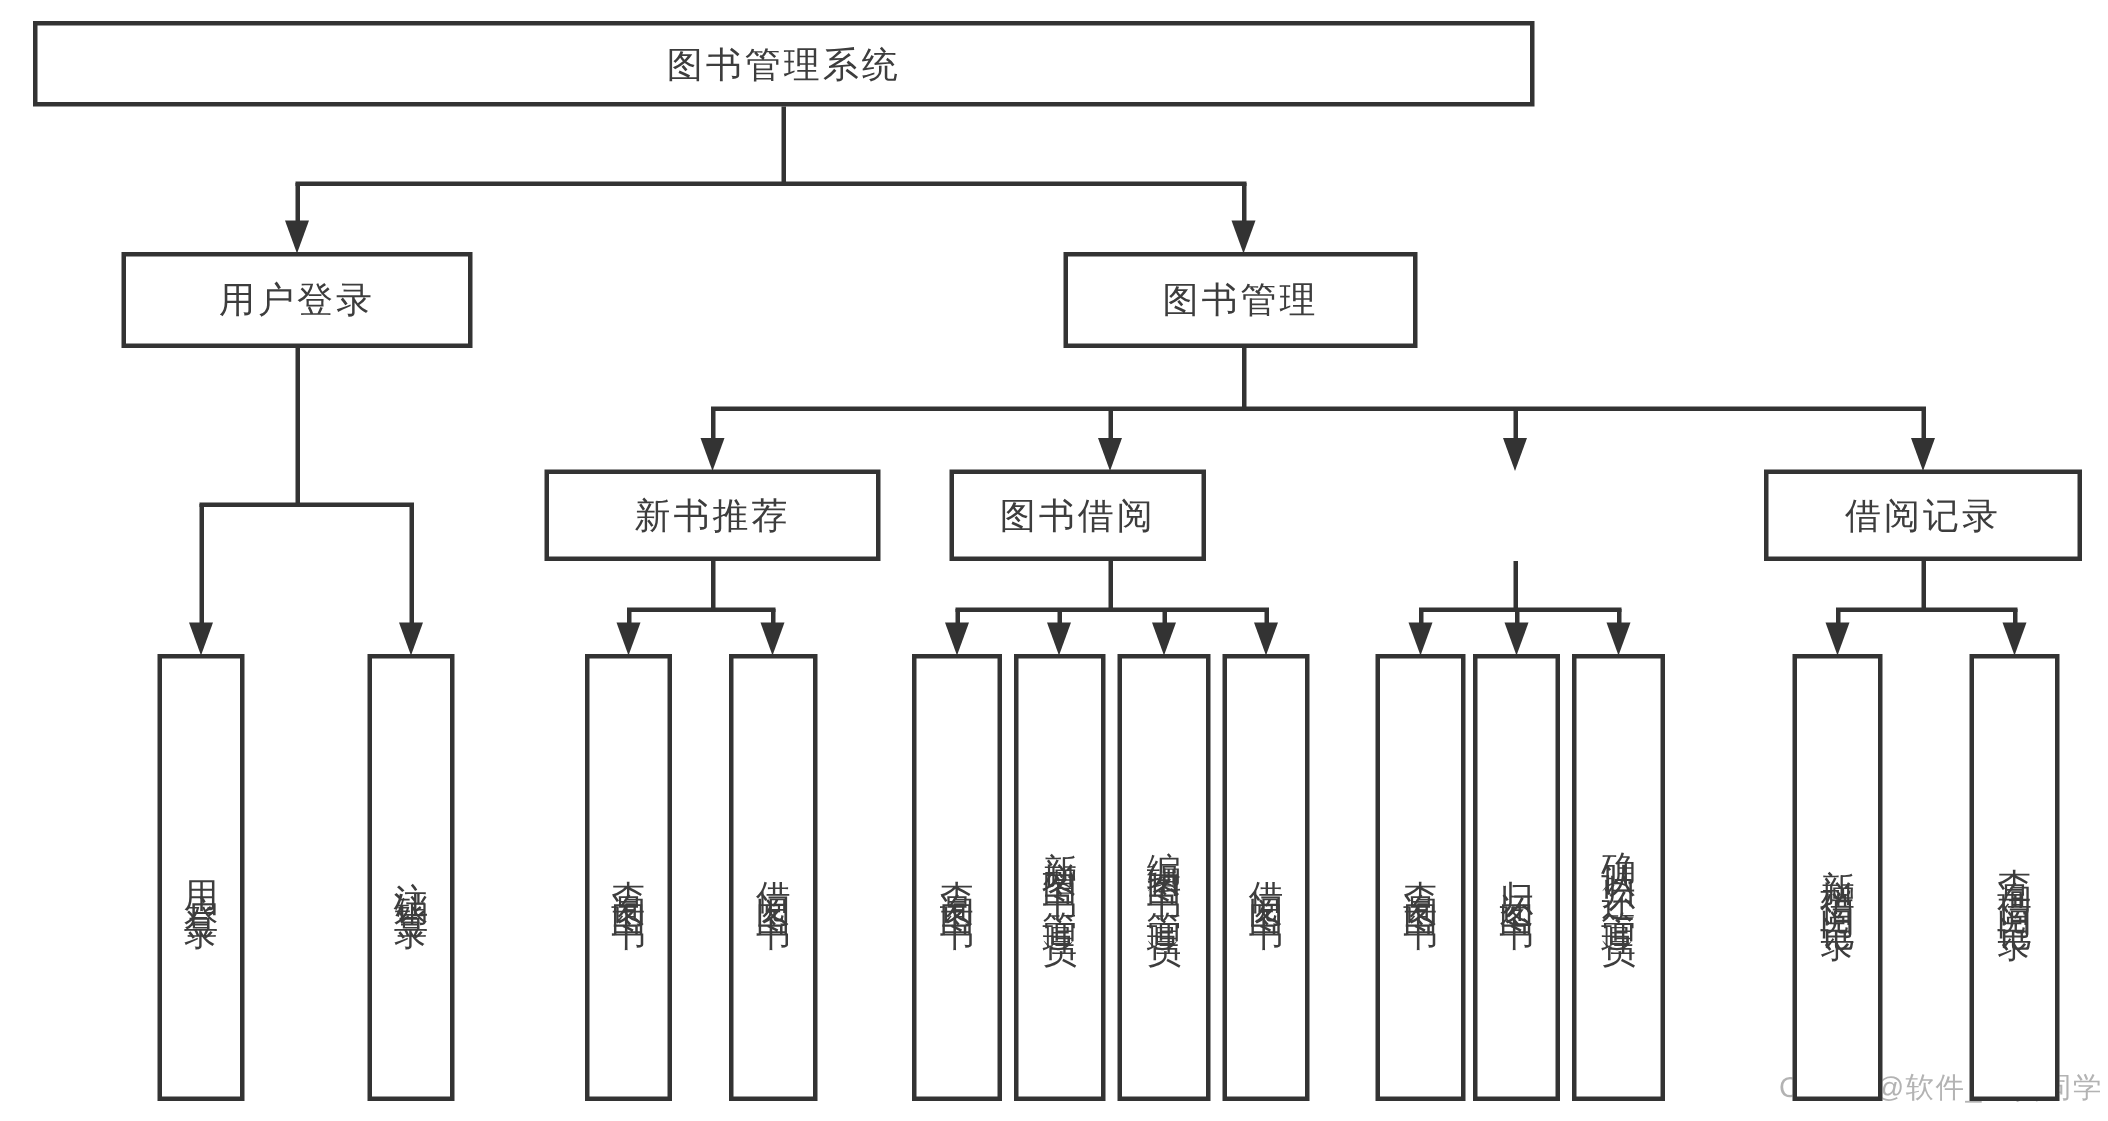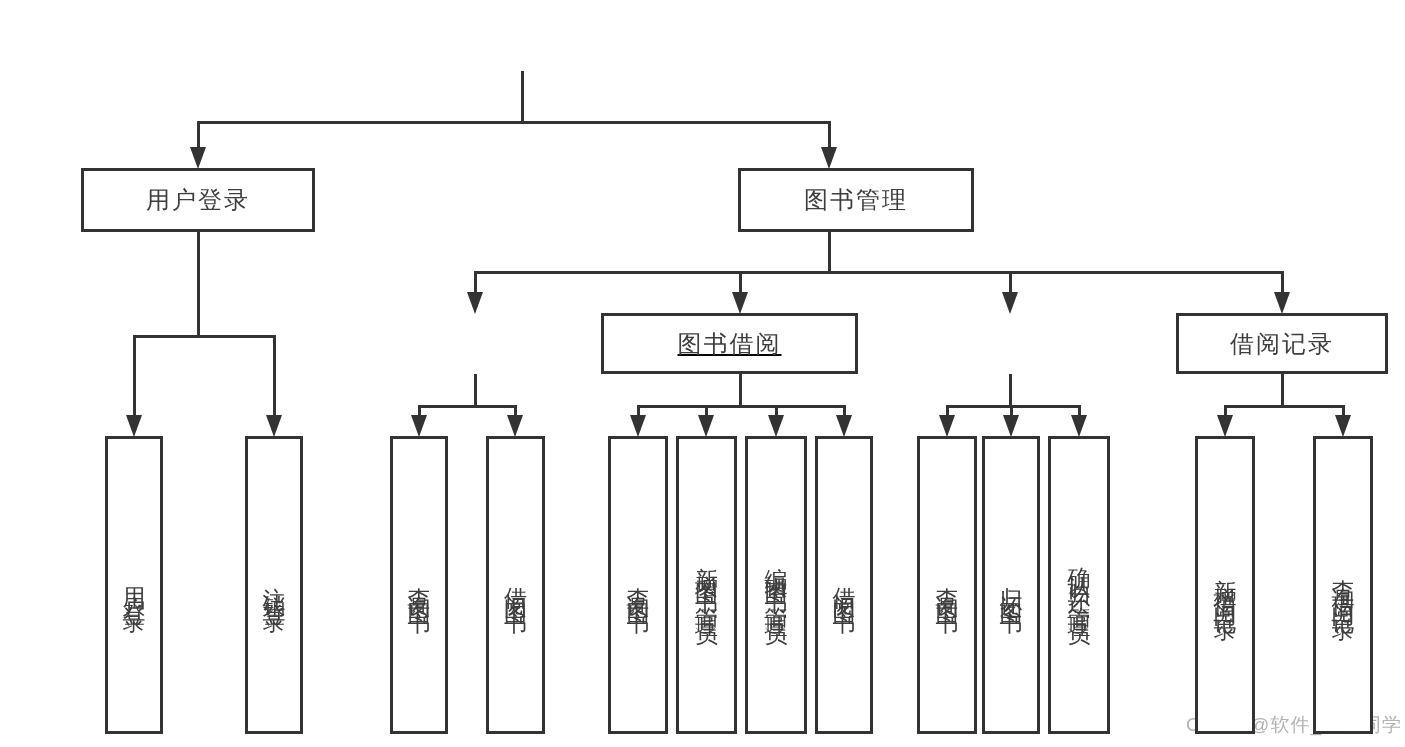--- a/index.html
+++ b/index.html
@@ -49,27 +49,33 @@
     color:var(--wm,#b3b3b3);
     letter-spacing:1px;
     white-space:nowrap;
   }
 </style>
 </head>
 <body>
 
 <div class="canvas" id="canvas" style="--line: #333333; --text: #3d3d3d; --wm: #b3b3b3; --bg: #ffffff;">
   <span class="watermark">CSDN @软件_小贺同学</span>
+<div class="node" style="left: 22px; top: 14px; width: 1001px; height: 57px;">
+      <span class="label">图书管理系统</span>
+    </div>
     <div class="node" style="left: 81px; top: 168px; width: 234px; height: 64px;">
       <span class="label">用户登录</span>
     </div>
-    <div class="node" style="left: 738px; top: 168px; width: 236px; height: 64px;">
+    <div class="node" style="left: 709px; top: 168px; width: 236px; height: 64px;">
       <span class="label">图书管理</span>
     </div>
-    <div class="node" style="left: 601px; top: 313px; width: 257px; height: 61px; text-decoration: underline;">
+    <div class="node" style="left: 363px; top: 313px; width: 224px; height: 61px;">
+      <span class="label">新书推荐</span>
+    </div>
+    <div class="node" style="left: 633px; top: 313px; width: 171px; height: 61px;">
       <span class="label">图书借阅</span>
     </div>
     <div class="node" style="left: 1176px; top: 313px; width: 212px; height: 61px;">
       <span class="label">借阅记录</span>
     </div>
     <div class="node vertical" style="left: 105px; top: 436px; width: 58px; height: 298px;">
       <span class="label">用户登录</span>
     </div>
     <div class="node vertical" style="left: 245px; top: 436px; width: 58px; height: 298px;">
       <span class="label">注销登录</span>

